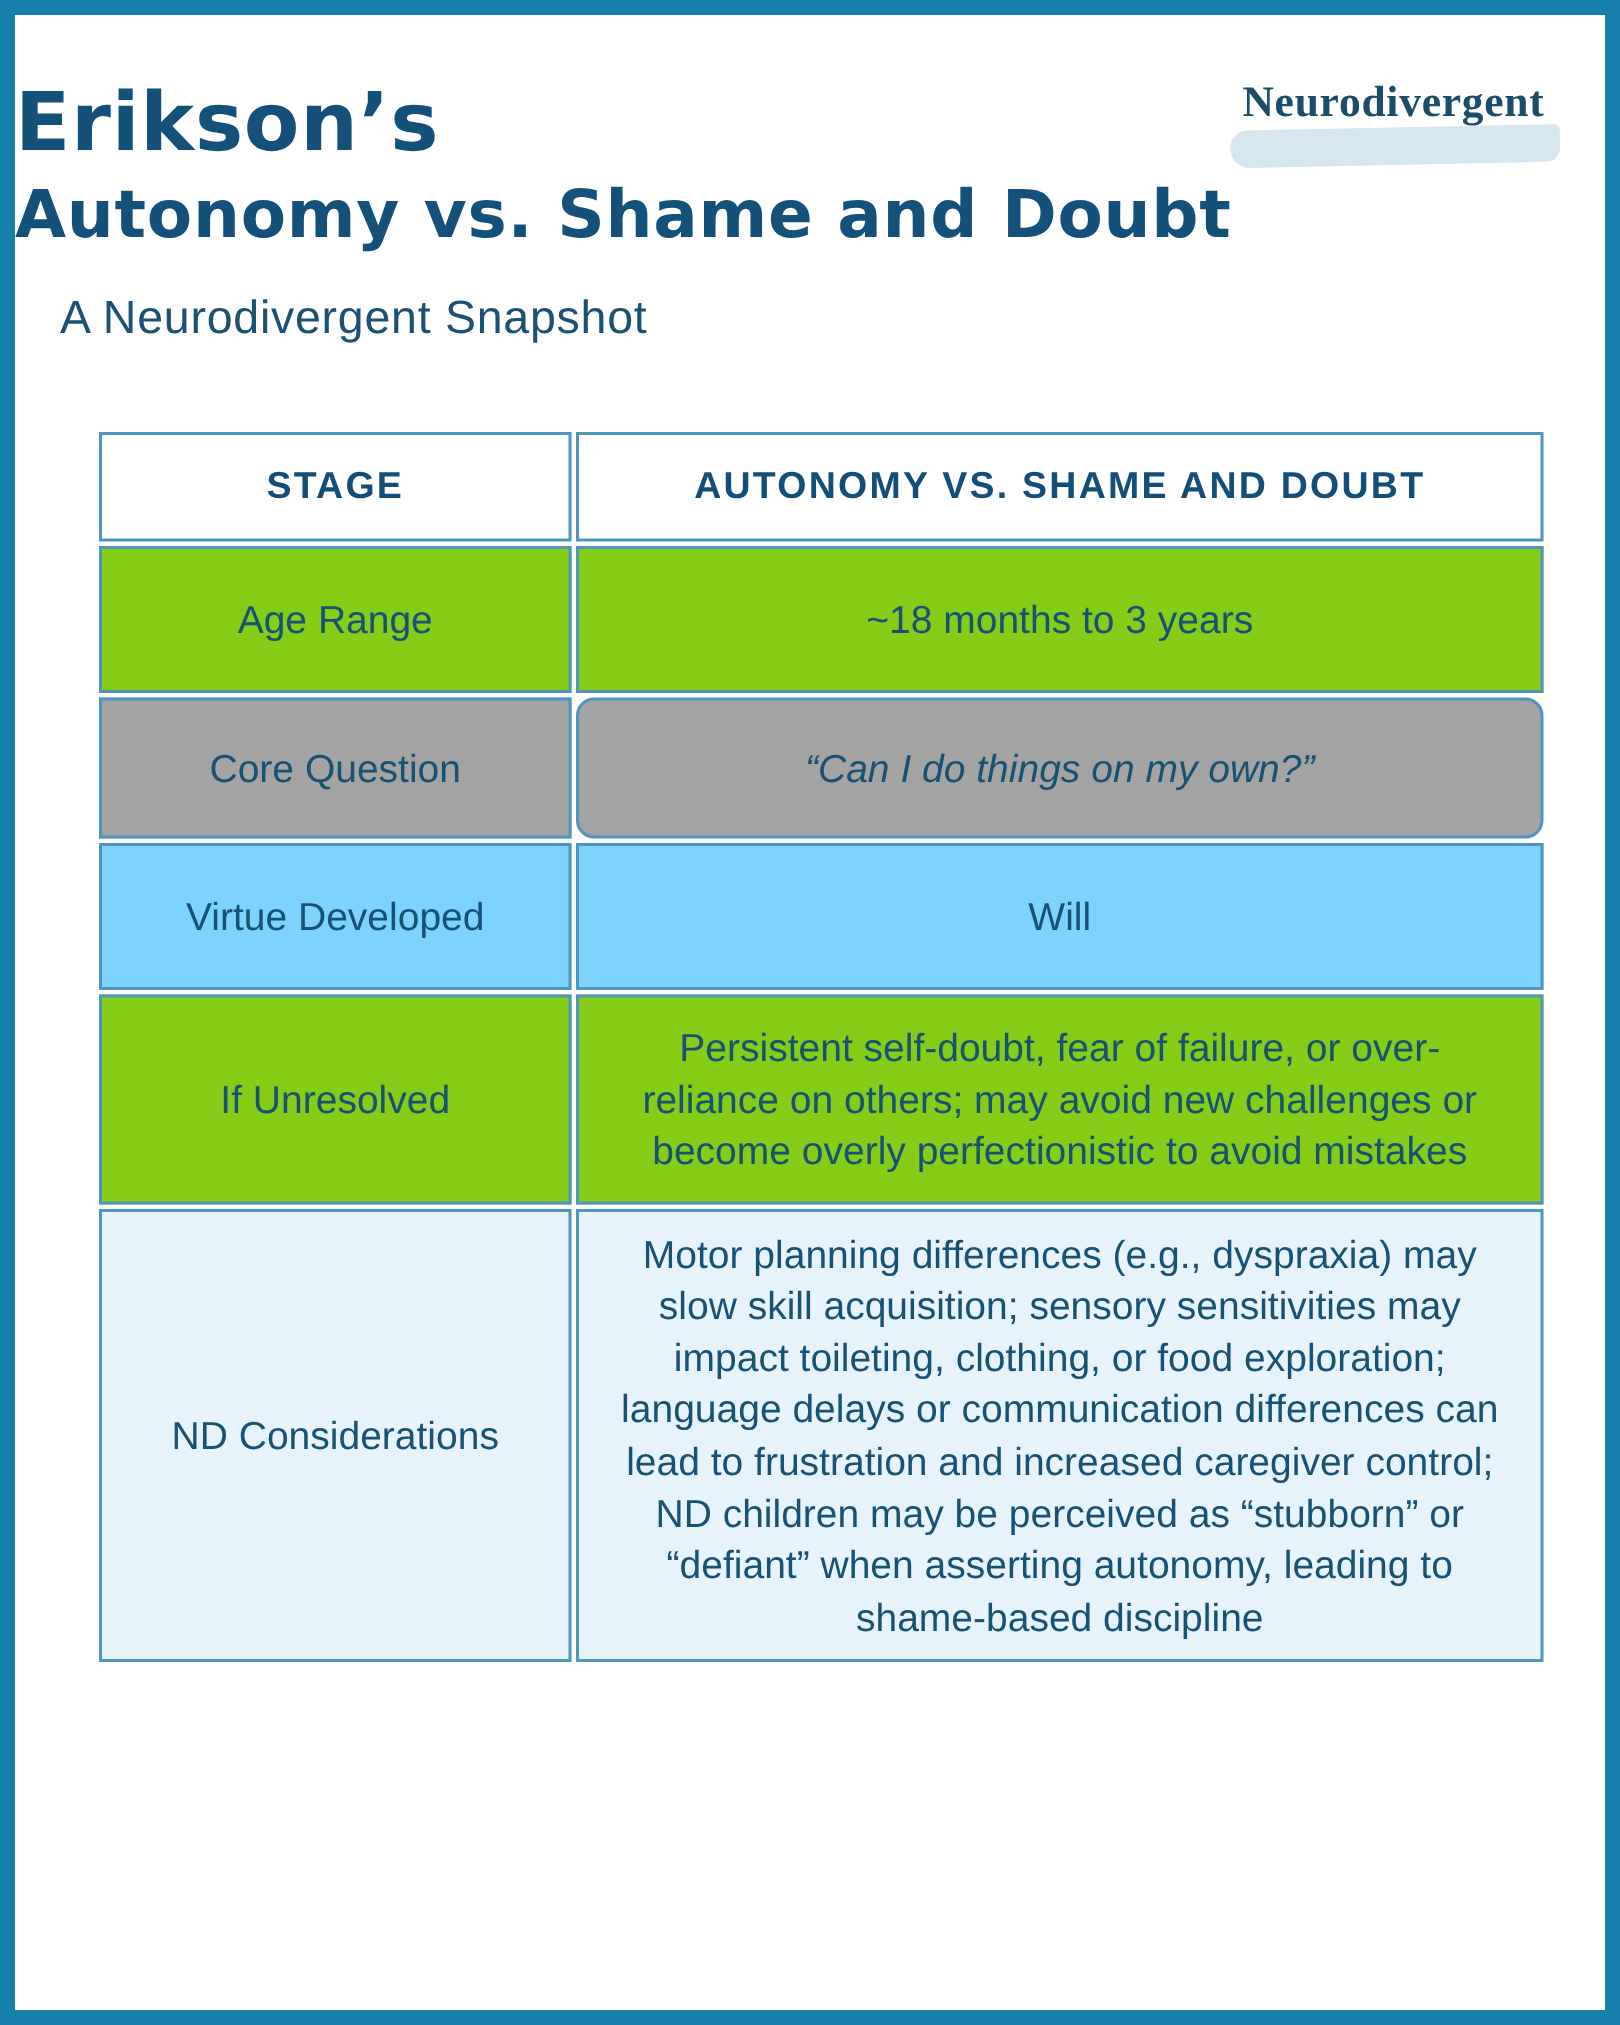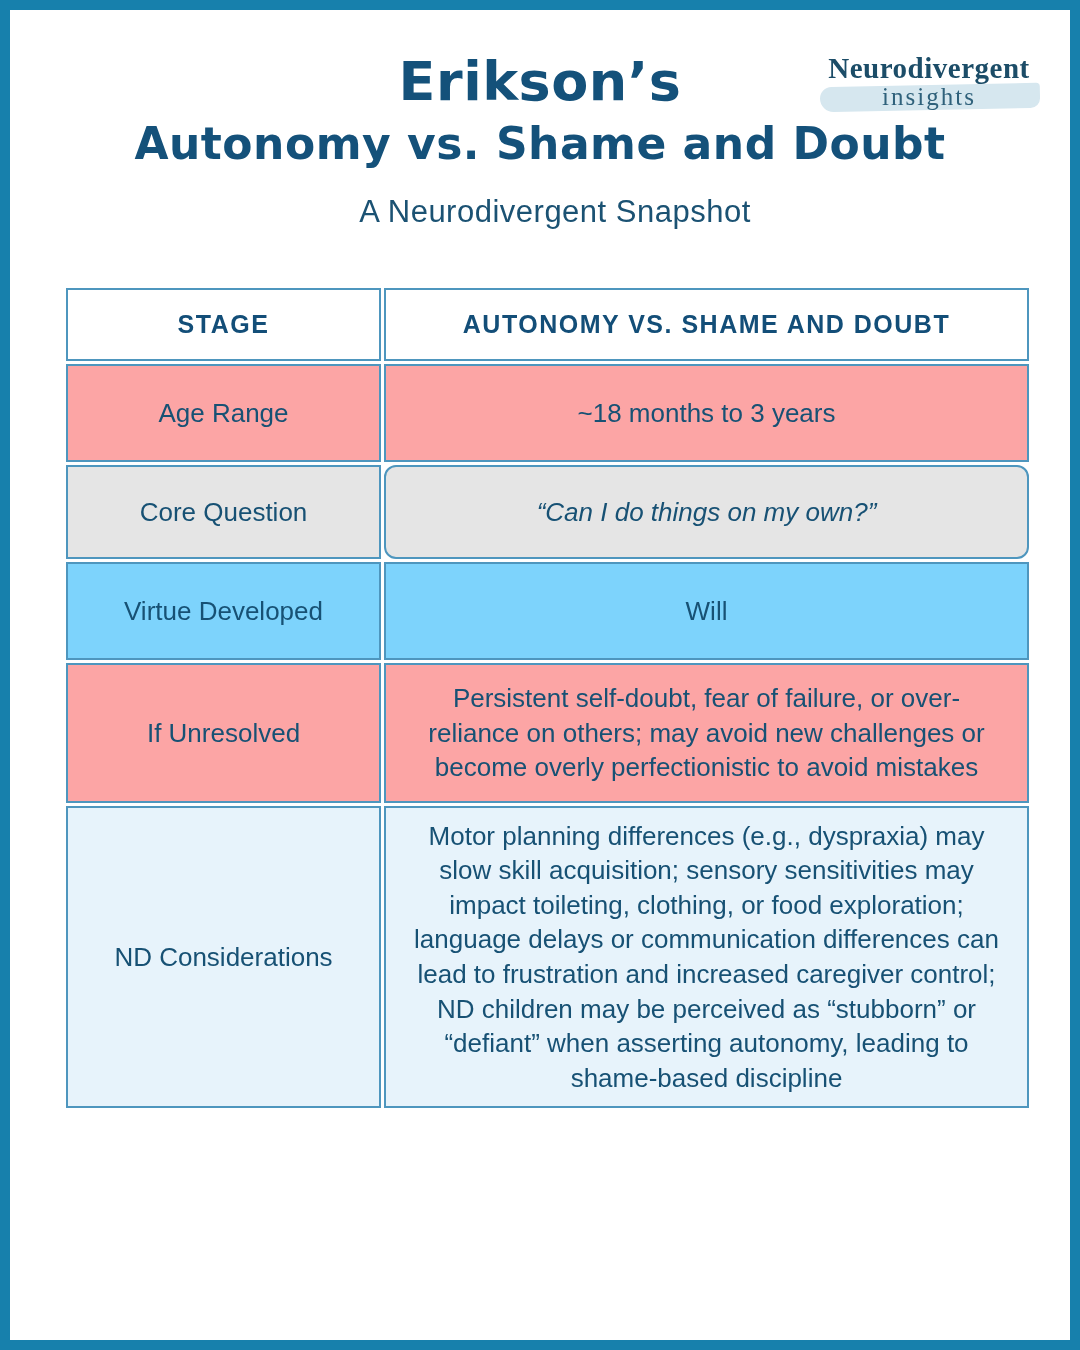--- a/index.html
+++ b/index.html
@@ -28,21 +28,21 @@
     position:absolute;left:-4px;right:-6px;top:2px;height:25px;
     background:#D6E7EF;border-radius:12px 4px 10px 14px;
     transform:rotate(-1.2deg);z-index:1;
   }
   .logo-tagline{
     position:relative;z-index:2;
     font-family:"Liberation Serif","DejaVu Serif",serif;
     font-size:25px;color:#2F617B;letter-spacing:2px;
   }
   
-  .titles{padding-top:42px;text-align:center;color:#14517A;}
+  .titles{padding-top:42px;color:#14517A;}
   .title-1{
     font-size:54px;font-weight:800;line-height:1.1;letter-spacing:0.5px;
     font-family:"DejaVu Sans","Liberation Sans",sans-serif;
   }
   .title-2{
     font-size:44px;font-weight:800;line-height:1.15;margin-top:8px;letter-spacing:0.5px;
     font-family:"DejaVu Sans","Liberation Sans",sans-serif;
   }
   .title-3{
     font-size:31px;font-weight:400;margin-top:24px;color:#1B5273;letter-spacing:0.5px;padding-left:30px;
@@ -64,37 +64,36 @@
   tr.head td{
     height:73px;font-weight:bold;font-size:25px;letter-spacing:1.5px;
     color:#134E78;background:#ffffff;
   }
   tr.r1 td{height:98px;}
   tr.r2 td{height:112px;}
   tr.r3 td{height:94px;}
   tr.r4 td{height:98px;}
   tr.r5 td{height:140px;}
   tr.r6 td{height:302px;margin-top:32px;}
-  tr.gray td{background:#fca5a5;}
+  tr.gray td{background:#84cc16;}
   tr.blue td{background:#E7F3FB;}
-  tr.cream td{background:#e5e5e5;}
+  tr.cream td{background:#a3a3a3;}
   tr.pink td{background:#7dd3fc;}
   td.value{white-space:pre-line;}
   td.italic{font-style:italic;border-radius:12px;}
 </style>
 </head>
 <body>
 
 <div class="frame">
 
   <div class="logo">
     <div class="logo-name">Neurodivergent</div>
     <div class="logo-tagline-wrap">
       <span class="brush"></span>
-      <div class="logo-tagline">insights</div>
     </div>
   </div>
 
   <div class="titles">
     <div class="title-1">Erikson’s</div>
     <div class="title-2">Autonomy vs. Shame and Doubt</div>
     <div class="title-3">A Neurodivergent Snapshot</div>
   </div>
 
   <div class="tablewrap">

